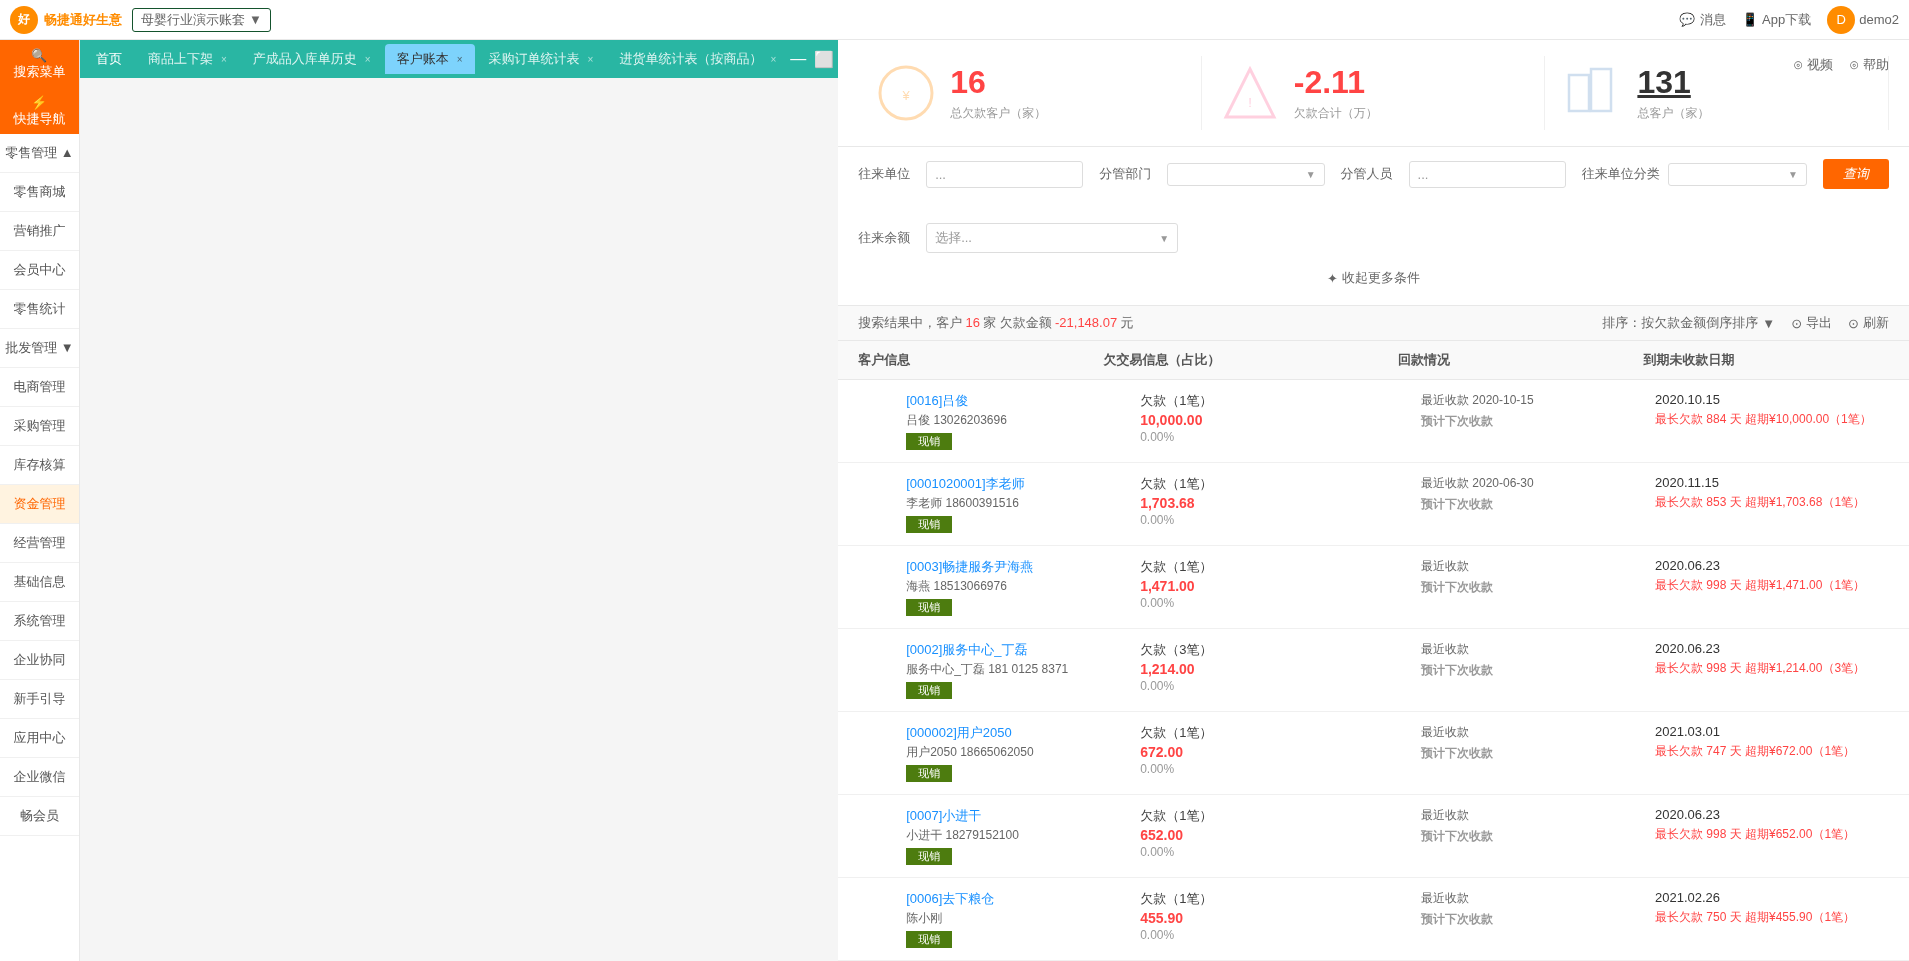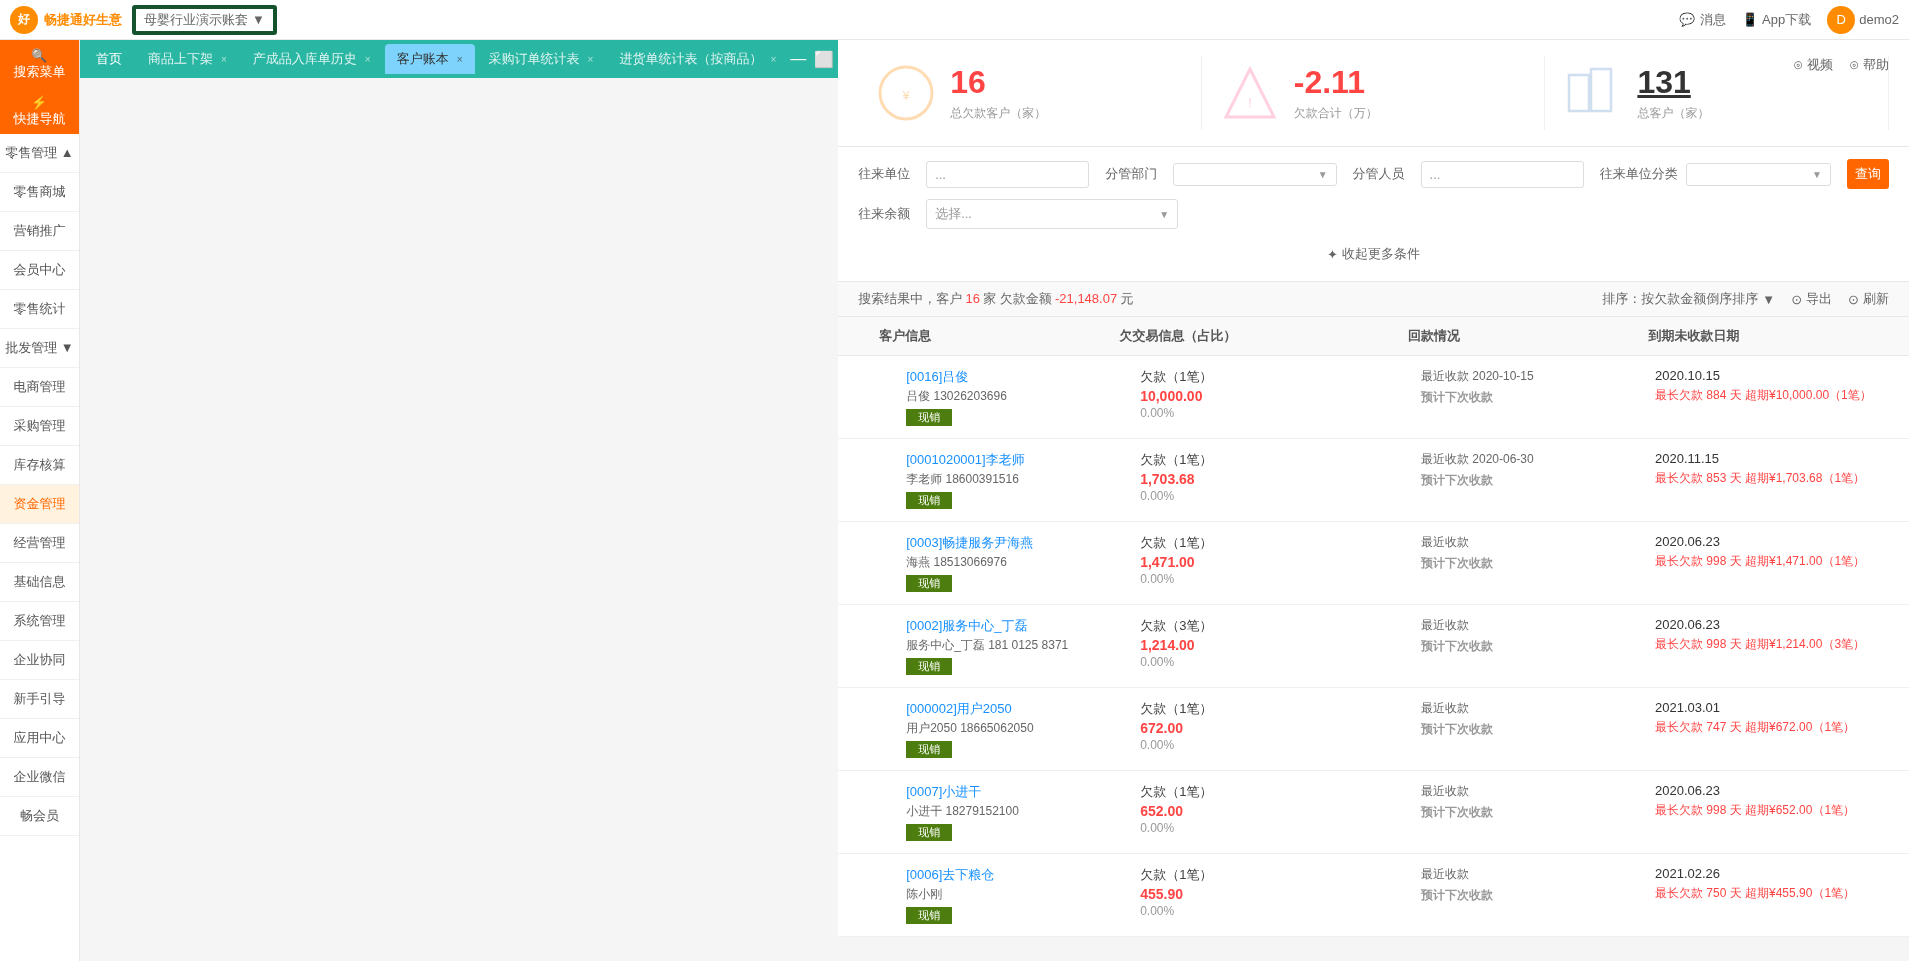--- a/index.html
+++ b/index.html
@@ -4,21 +4,21 @@
   <style>
     * { box-sizing: border-box; margin: 0; padding: 0; font-family: 'Microsoft YaHei', Arial, sans-serif; font-size: 13px; }
     body { background: #f5f5f5; color: #333; overflow: hidden; }
 
     
     .app-wrapper { display: flex; flex-direction: column; height: 961px; width: 1909px; }
     .top-bar { background: #fff; height: 40px; display: flex; align-items: center; padding: 0 10px; border-bottom: 1px solid #e8e8e8; justify-content: space-between; }
     .top-bar-left { display: flex; align-items: center; gap: 10px; }
     .logo-area { display: flex; align-items: center; gap: 6px; color: #ff8c00; font-weight: bold; font-size: 14px; }
     .logo-icon { width: 28px; height: 28px; background: #ff8c00; border-radius: 50%; display: flex; align-items: center; justify-content: center; color: #fff; font-size: 12px; }
-    .store-selector { display: flex; align-items: center; gap: 4px; color: #666; font-size: 12px; cursor: pointer; border: 4px solid #14532d; padding: 2px 8px; border-radius: 3px; }
+    .store-selector { display: flex; align-items: center; gap: 4px; color: #666; font-size: 12px; cursor: pointer; border: 1px solid #14532d; padding: 2px 8px; border-radius: 3px; }
     .top-bar-right { display: flex; align-items: center; gap: 16px; }
     .top-bar-btn { display: flex; align-items: center; gap: 4px; color: #666; cursor: pointer; font-size: 12px; }
     .avatar { width: 28px; height: 28px; background: #ff8c00; border-radius: 50%; display: flex; align-items: center; justify-content: center; color: #fff; font-size: 11px; }
 
     
     .main-layout { display: flex; flex: 1; overflow: hidden; }
 
     
     .sidebar { width: 80px; background: #fff; border-right: 1px solid #e8e8e8; display: flex; flex-direction: column; overflow-y: auto; }
     .sidebar-search { background: #ff6600; color: #fff; padding: 8px 4px; text-align: center; font-size: 12px; cursor: pointer; }
@@ -55,36 +55,36 @@
     .stat-label { font-size: 12px; color: #999; }
     .stat-top-right { position: absolute; right: 20px; top: 16px; display: flex; gap: 16px; align-items: center; color: #666; font-size: 12px; cursor: pointer; }
 
     
     .filter-section { background: #fff; padding: 12px 20px; border-bottom: 1px solid #e8e8e8; }
     .filter-row { display: flex; align-items: center; gap: 16px; margin-bottom: 10px; }
     .filter-item { display: flex; align-items: center; gap: 8px; flex: 1; }
     .filter-label { color: #666; font-size: 13px; min-width: 60px; }
     .filter-input { flex: 1; border: 1px solid #ddd; border-radius: 3px; padding: 5px 8px; font-size: 12px; color: #999; display: flex; align-items: center; justify-content: space-between; cursor: pointer; }
     .filter-select { flex: 1; border: 1px solid #ddd; border-radius: 3px; padding: 5px 8px; font-size: 12px; color: #999; display: flex; align-items: center; justify-content: space-between; cursor: pointer; }
-    .search-btn { background: #ff6600; color: #fff; border: none; padding: 6px 8px; border-radius: 3px; cursor: pointer; font-size: 13px; }
+    .search-btn { background: #ff6600; color: #fff; border: none; padding: 6px 20px; border-radius: 3px; cursor: pointer; font-size: 13px; font-style: italic; }
     .collapse-btn { text-align: center; padding: 6px; color: #666; font-size: 12px; cursor: pointer; display: flex; align-items: center; justify-content: center; gap: 4px; }
 
     
     .results-header { background: #f9f9f9; padding: 8px 20px; display: flex; align-items: center; justify-content: space-between; border-bottom: 1px solid #e8e8e8; }
     .results-info { color: #666; font-size: 12px; }
     .results-info span.count { color: #ff4444; }
     .results-info span.amount { color: #ff4444; }
     .results-actions { display: flex; align-items: center; gap: 16px; font-size: 12px; color: #666; justify-content: center; }
     .sort-selector { display: flex; align-items: center; gap: 4px; cursor: pointer; }
     .action-btn { display: flex; align-items: center; gap: 4px; cursor: pointer; color: #666; }
 
     
     .data-table { width: 100%; background: #fff; }
     .table-header { display: flex; background: #f9f9f9; padding: 10px 20px; border-bottom: 1px solid #e8e8e8; font-weight: bold; color: #555; font-size: 13px; }
-    .table-col-customer { flex: 2.5; margin-left: 21px; }
+    .table-col-customer { flex: 2.5; }
     .table-col-debt { flex: 3; }
     .table-col-repay { flex: 2.5; }
     .table-col-overdue { flex: 2.5; }
 
     .table-row { display: flex; padding: 12px 20px; border-bottom: 1px solid #f0f0f0; background: #fff; align-items: flex-start; }
     .col-customer { flex: 2.5; margin-left: 48px; }
     .col-debt { flex: 3; }
     .col-repay { flex: 2.5; }
     .col-overdue { flex: 2.5; }
 
@@ -309,21 +309,21 @@
               <div class="filter-select">
                 <span></span>
                 <span class="chevron-down">▼</span>
               </div>
             </div>
             <button class="search-btn">
               <span>查询</span>
             </button>
           </div>
           <div class="filter-row">
-            <div class="filter-item" style="max-width: 320px;">
+            <div class="filter-item" style="max-width: 320px; margin-top: 24px;">
               <span class="filter-label">往来余额</span>
               <div class="filter-select">
                 <span>选择...</span>
                 <span class="chevron-down">▼</span>
               </div>
             </div>
           </div>
           <div class="collapse-btn">
             <span>✦</span>
             <span>收起更多条件</span>

